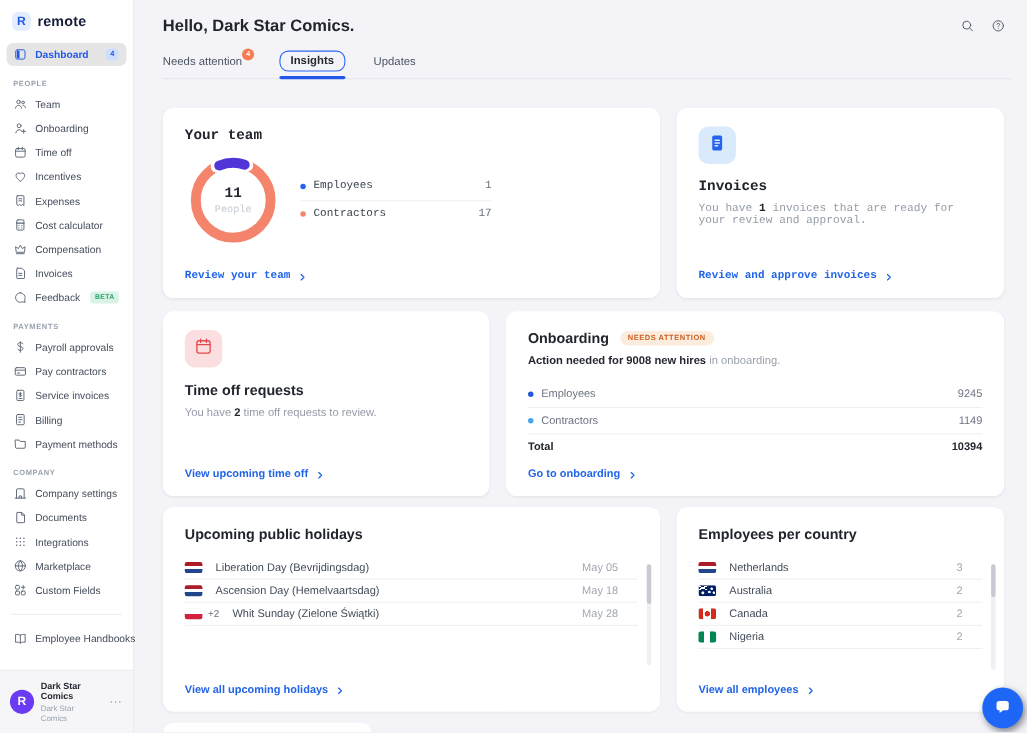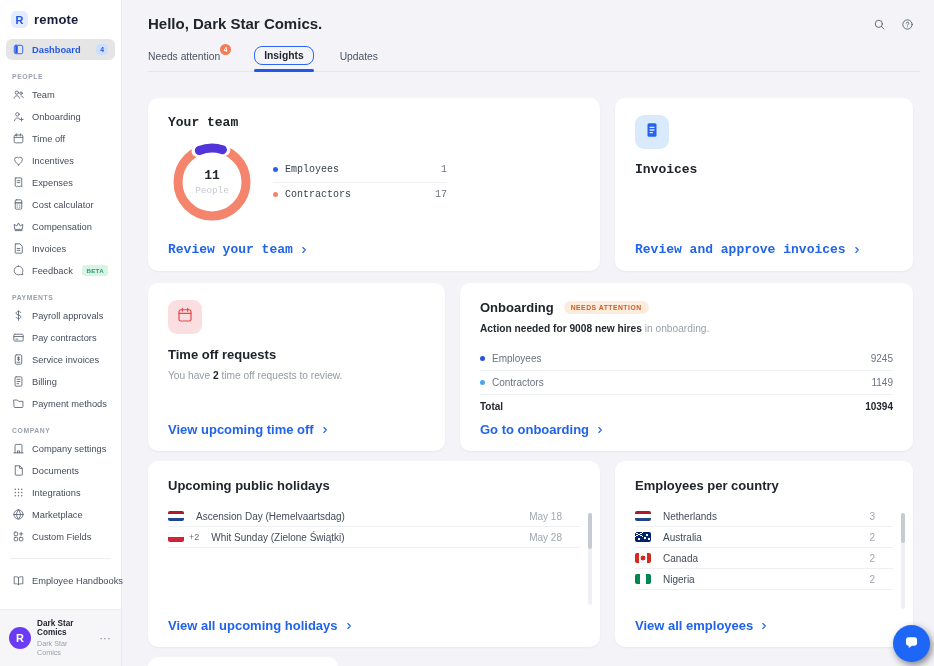--- a/index.html
+++ b/index.html
@@ -46,21 +46,21 @@
   .tab.active .tab-pill { border:1.2px solid #2B66F6; border-radius:8px; padding:3px 9px; color:#23272F; font-weight:bold; display:inline-block; }
   .tab.active::after { content:""; position:absolute; left:0; right:0; bottom:-1px; height:3px; background:#2257E7; border-radius:2px; }
 
   .content { padding:26px 21px 0 26px; }
   .row { display:flex; gap:15px; }
   .r2 { margin-top:12px; } .r3 { margin-top:10px; }
   .card { background:#fff; border-radius:10px; box-shadow:0 1px 2px rgba(23,29,41,.05); position:relative; padding:17px 20px; }
   .h-1 { height:173px;font-family:Liberation Mono, monospace; } .h-2 { height:168px; } .h-3 { height:186px; }
   .w-lg { width:452px; } .w-sm { width:298px; } .w-smL { width:297px; } .w-lgR { width:453px; }
   .card h2 { margin:0; font-size:13px; color:#20242C; }
-  .card-link { position:absolute; left:20px; bottom:14px; display:flex; align-items:center; gap:7px; color:#2164E8; font-size:13px; font-weight:bold; cursor:pointer; }
+  .card-link { position:absolute; left:20px; bottom:14px; display:flex; align-items:center; gap:7px; color:#2164E8; font-size:10px; font-weight:bold; cursor:pointer; }
   .chev { width:8px; height:8px; display:flex; }
   .chev svg { width:8px; height:8px; }
 
   
   .donut { position:absolute; left:21px; top:41px; width:86px; height:86px; }
   .donut-center { position:absolute; inset:0; display:flex; flex-direction:column; align-items:center; justify-content:center; gap:2px; }
   .donut-num { font-size:13px; font-weight:bold; color:#23272F; }
   .donut-lbl { font-size:9.3px; color:#C5CAD2; }
   .team-legend { position:absolute; left:125px; top:60px; width:174px; }
   .legend-row { display:flex; align-items:center; gap:7px; padding:6px 0 7px; font-size:10px; color:#3A4352; }
@@ -401,20 +401,21 @@
         </section>
 
         <section class="card h-1 w-sm">
           <div class="icon-tile tile-blue">
               <span><svg viewBox="0 0 24 24" fill="none" stroke="currentColor" stroke-width="1.6" stroke-linecap="round" stroke-linejoin="round">
                   <path d="M8 3h8a2 2 0 0 1 2 2v14a2 2 0 0 1-2 2H8a2 2 0 0 1-2-2V5a2 2 0 0 1 2-2z" fill="currentColor" stroke="none"></path>
                   <path d="M9.4 8.6h5.2M9.4 12h5.2M9.4 15.4h3.2" stroke="#D9EAFC" stroke-width="1.7"></path>
                 </svg></span>
             </div>
           <h2 class="mt">Invoices</h2>
+          <p class="card-sub"><span>You have </span><b>1</b><span> invoices that are ready for your review and approval.</span></p>
           <span class="card-link">
             <span>Review and approve invoices</span>
             <span class="chev">
                 <svg viewBox="0 0 24 24" fill="none" stroke="currentColor" stroke-width="1.6" stroke-linecap="round" stroke-linejoin="round">
                   <path d="M8.5 4.5 16 12l-7.5 7.5" stroke-width="3.4"></path>
                 </svg>
               </span>
           </span>
         </section>
       </div>
@@ -471,20 +472,25 @@
           </span>
         </section>
       </div>
 
       <div class="row r3">
         <section class="card h-3 w-lg">
           <h2>Upcoming public holidays</h2>
           <div class="list" id="holiday-list">
               <div class="lrow">
                 <span class="flag flag-nl"></span>
+                <span class="lname">Liberation Day (Bevrijdingsdag)</span>
+                <span class="lright">May 05</span>
+              </div>
+              <div class="lrow">
+                <span class="flag flag-nl"></span>
                 <span class="lname">Ascension Day (Hemelvaartsdag)</span>
                 <span class="lright">May 18</span>
               </div>
               <div class="lrow">
                 <span class="flag flag-pl"></span>
                 <span class="lextra">+2</span>
                 <span class="lname">Whit Sunday (Zielone Świątki)</span>
                 <span class="lright">May 28</span>
               </div>
             </div>

